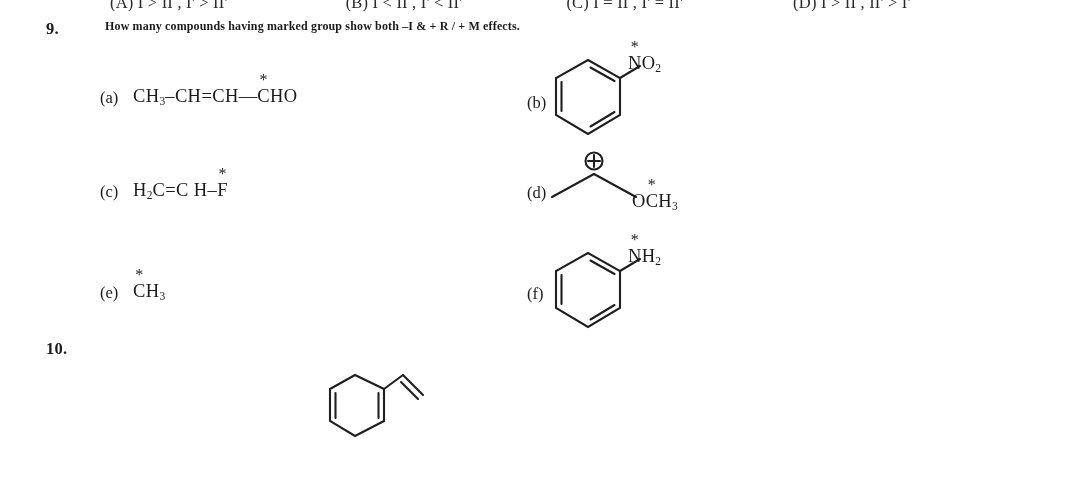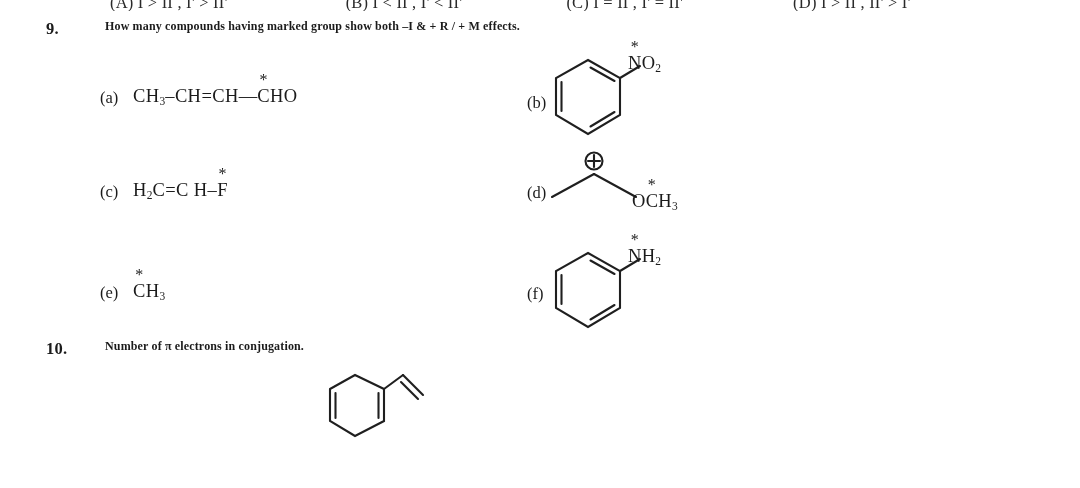--- a/index.html
+++ b/index.html
@@ -179,21 +179,20 @@
         <line x1="38.5" y1="70.5" x2="62.5" y2="56"></line>
         <line x1="68" y1="22" x2="88" y2="10"></line>
       </g>
     </svg>
   </div>
   <div class="struct-label" style="left:628px; top:246px;">
     <span class="starred"><span class="star">*</span>N</span><span>H<sub>2</sub></span>
   </div>
 
   <div class="q-num" style="left:46px; top:339px;">10.</div>
-  <div class="q-text" style="left:105px; top:339px;">Number of π electrons in conjugation.</div>
 
   <div class="struct" style="left:322px; top:371px;">
     <svg width="110" height="80" viewBox="0 0 110 80">
       <g stroke="#1f1f1f" stroke-width="2.1" fill="none" stroke-linecap="round">
 
         <polygon points="8,18 33,4 62,18 62,50 33,65 8,50"></polygon>
 
         <line x1="13.5" y1="22" x2="13.5" y2="47"></line>
 
         <line x1="56.5" y1="22" x2="56.5" y2="47"></line>

